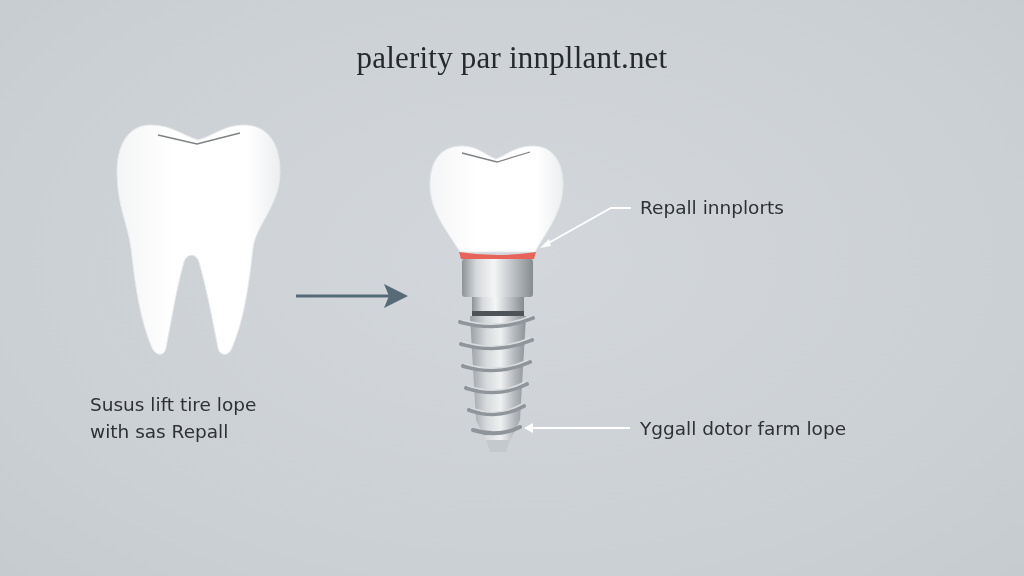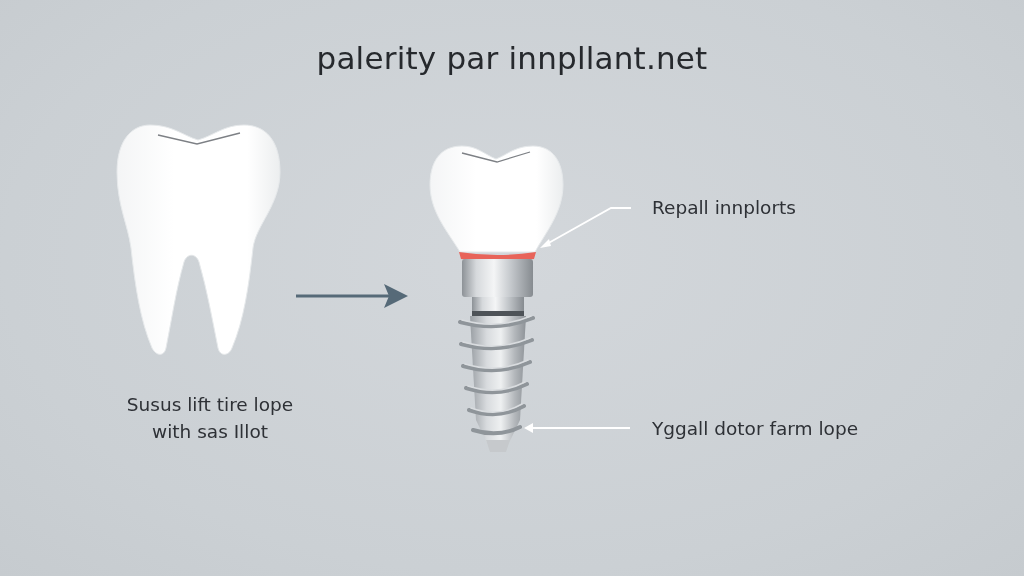--- a/index.html
+++ b/index.html
@@ -23,37 +23,37 @@
     }
     .title {
       position: absolute;
       left: 0;
       width: 1024px;
       top: 40px;
       text-align: center;
       font-size: 31px;
       letter-spacing: 0.2px;
       color: #26292d;
+      font-family: Liberation Serif, serif;
     }
     .caption-left {
       position: absolute;
       left: 90px;
       width: 240px;
       top: 391px;
-      text-align: center;
+      text-align: left;
       font-size: 18.5px;
       line-height: 27px;
       color: #2e3136;
     }
     .label {
       position: absolute;
       font-size: 18.5px;
       color: #2e3136;
       white-space: nowrap;
-      margin-left: 12px;
     }
     .label-top { left: 640px; top: 197px; }
     .label-bottom { left: 640px; top: 418px; }
     svg.art {
       position: absolute;
       left: 0; top: 0;
     }
   </style>
 </head>
 <body>
@@ -153,19 +153,19 @@
       <polygon points="540,248 549,239 551,246" fill="#ffffff"></polygon>
     </g>
     <g>
       <line x1="630" y1="428" x2="530" y2="428" stroke="#ffffff" stroke-width="1.8"></line>
       <polygon points="524,428 533,423 533,433" fill="#ffffff"></polygon>
     </g>
   </svg>
 
   <div class="caption-left">
     <div>Susus lift tire lope</div>
-    <div>with sas Illot</div>
+    <div>with sas Repall</div>
   </div>
 
   <div class="label label-top">Repall innplorts</div>
   <div class="label label-bottom">Yggall dotor farm lope</div>
 
 </div>
 
 </body></html>

